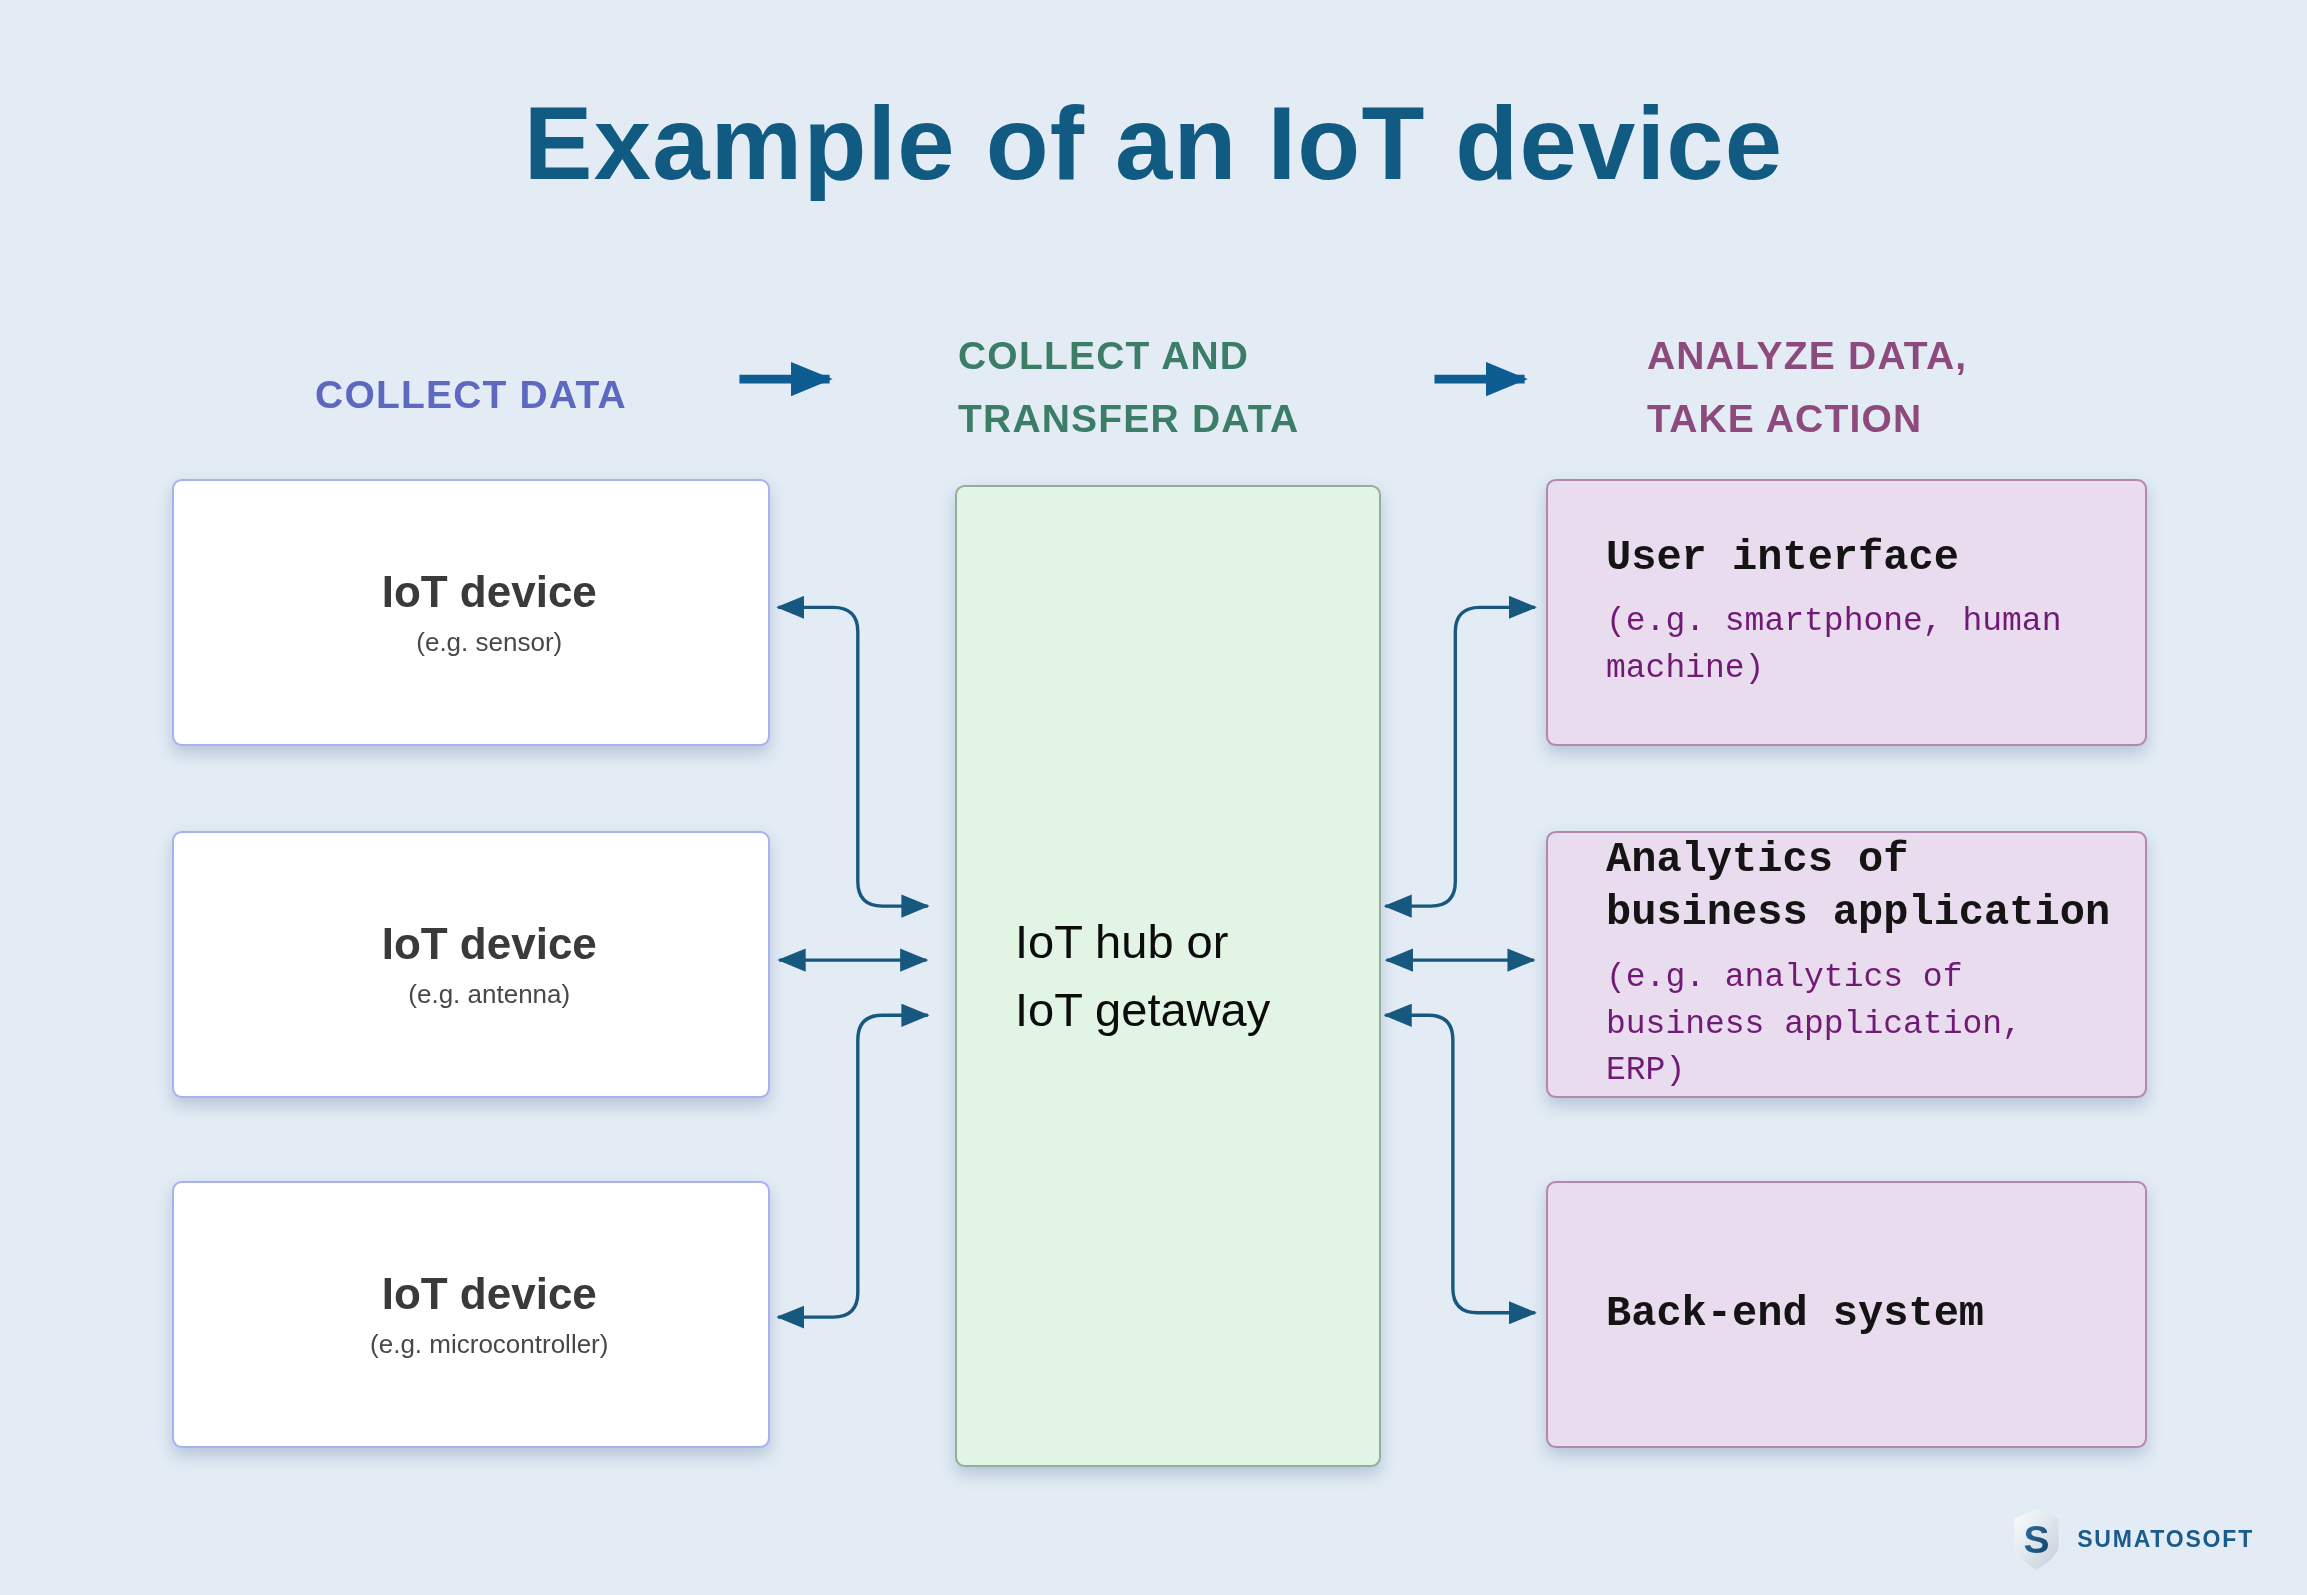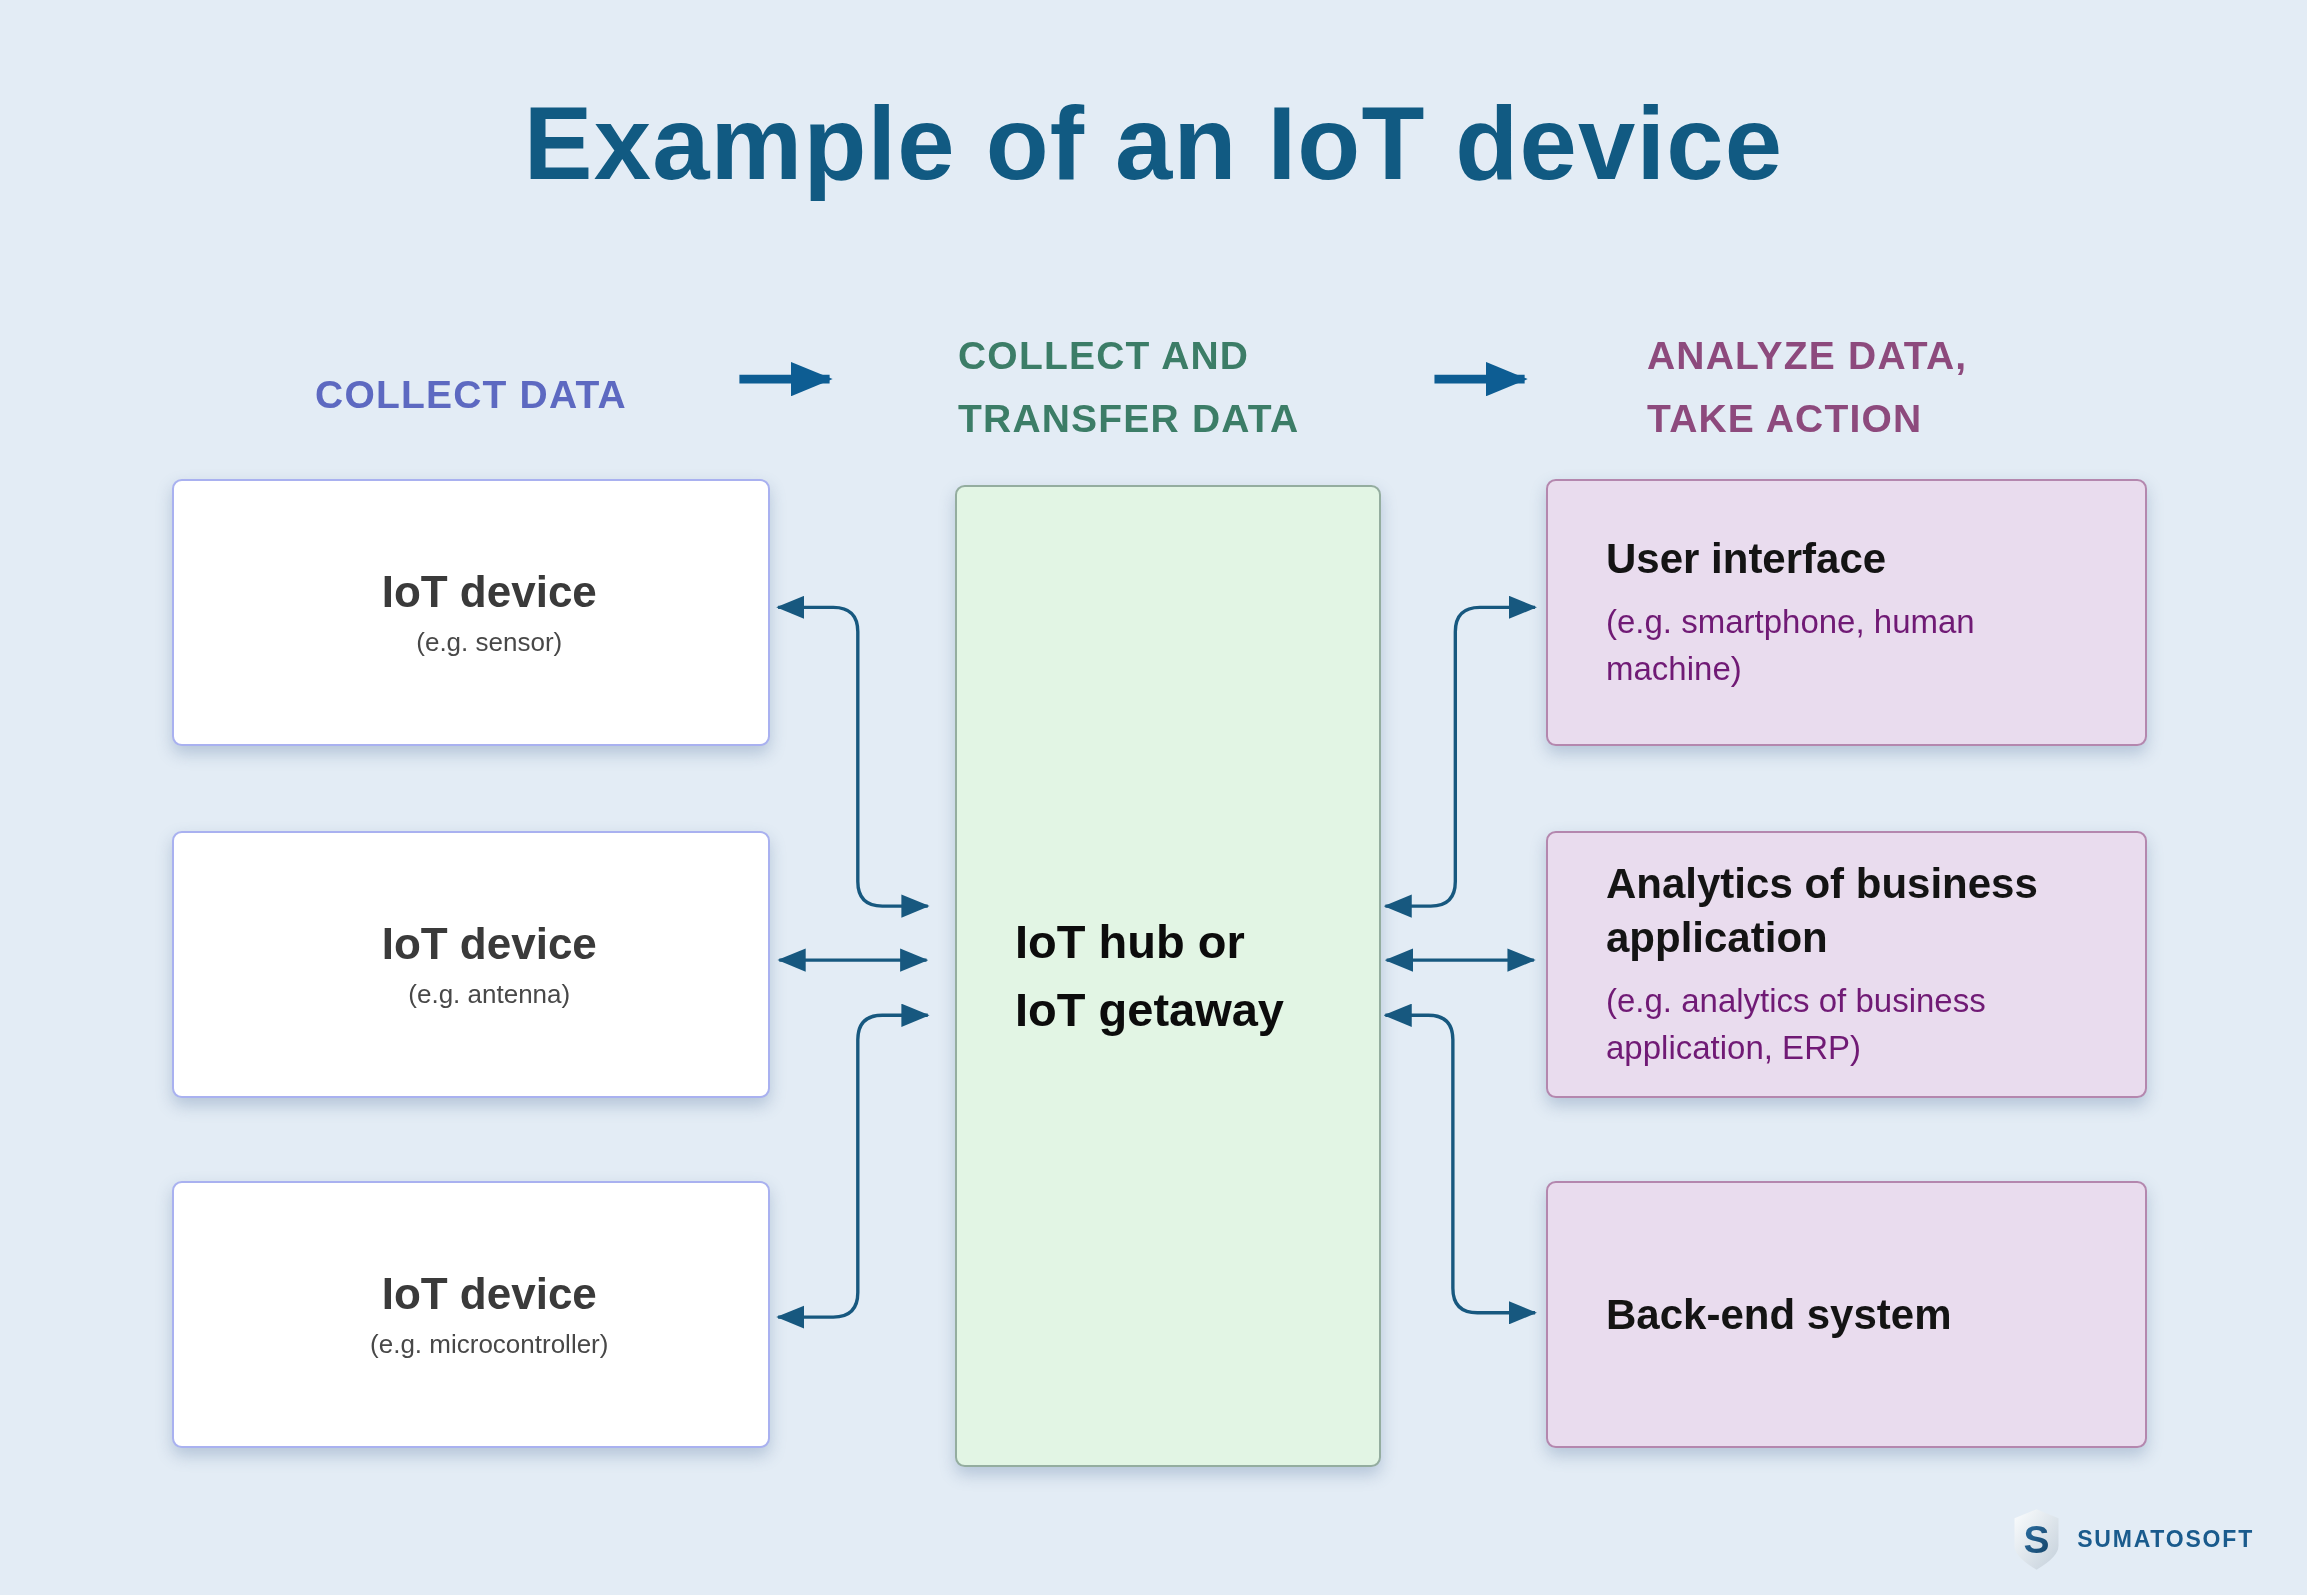--- a/index.html
+++ b/index.html
@@ -44,28 +44,28 @@
   .box-left.r1{top:479px;} .box-left.r2{top:831px;} .box-left.r3{top:1181px;}
   .device-title{font-size:44px;font-weight:700;color:#3a3a3a;}
   .device-sub{font-size:26px;color:#484848;margin-top:9.8px;}
 
   .box-hub{
     left:955px;top:485px;width:426px;height:982px;
     background:#e2f5e4;border:2.5px solid #94ad9f;
     padding-left:58px;padding-right:18.4px;
   }
   .hub-title{
-    font-size:47px;font-weight:700;color:#0c0c0c;
+    font-size:47px;font-weight:400;color:#0c0c0c;
     line-height:1.45;white-space:pre-line;
   }
 
   .box-out{
     left:1546px;width:601px;height:267px;
     background:#e9dcee;border:2.5px solid #b487ae;
-    padding-left:58px;padding-right:27px;
+    padding-left:58px;padding-right:27px;font-family:Liberation Mono, monospace;
   }
   .box-out.r1{top:479px;} .box-out.r2{top:831px;} .box-out.r3{top:1181px;}
   .out-title{font-size:42px;font-weight:700;color:#141414;line-height:1.28;}
   .out-sub{font-size:33px;color:#701a75;margin-top:13.5px;line-height:1.42;}
   .out-sub:empty{margin-top:0;}
 
   
   svg.overlay{left:0;top:0;pointer-events:none;}
 
   

